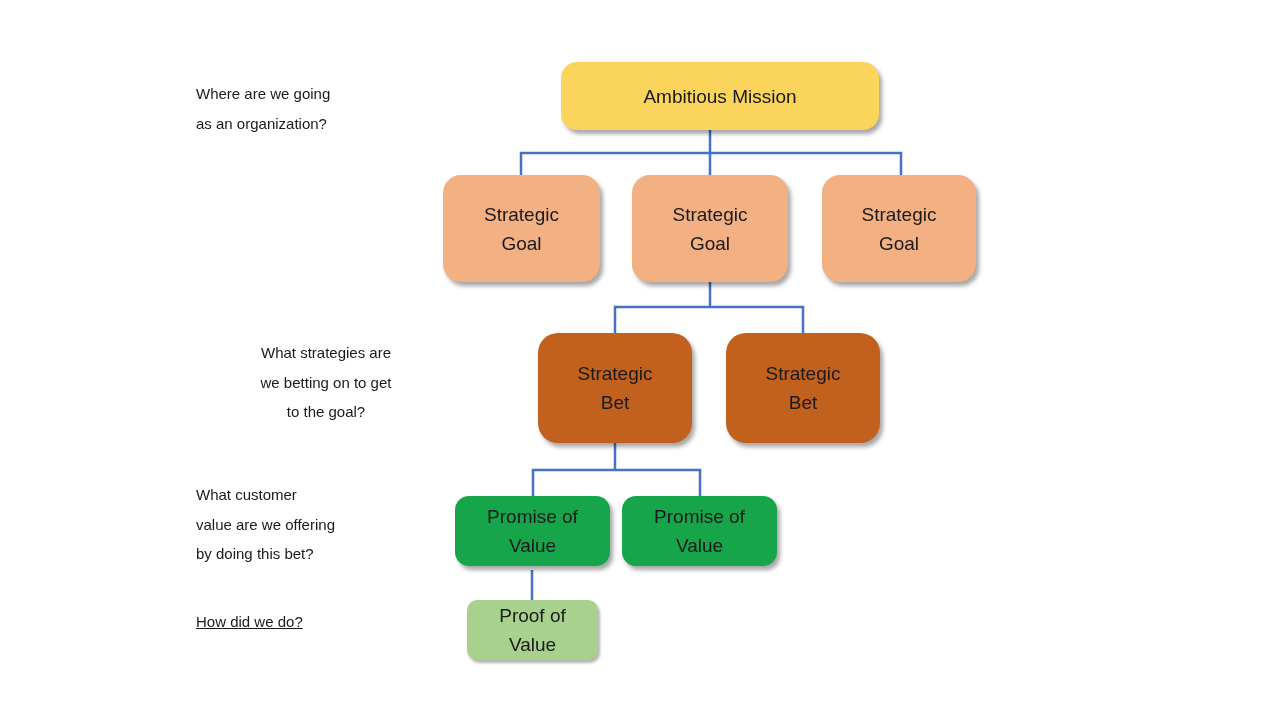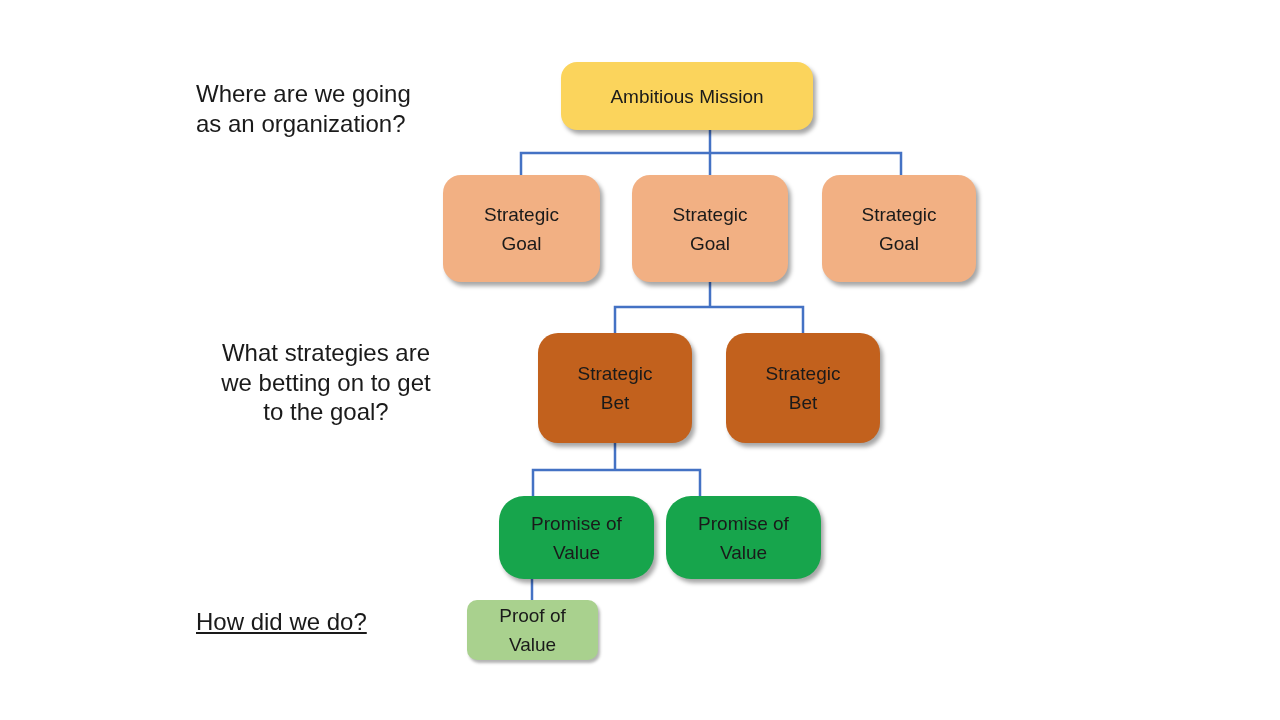--- a/index.html
+++ b/index.html
@@ -33,61 +33,60 @@
     justify-content: center;
     text-align: center;
     white-space: pre-line;
     color: var(--color-text, #1a1a1a);
     font-size: 19px;
     line-height: 29px;
     box-shadow: 3px 4px 4px rgba(0,0,0,0.35);
     box-sizing: border-box;
   }
   .node-mission {
-    left: 561px; top: 62px; width: 252px; height: 68px;
+    left: 561px; top: 62px; width: 318px; height: 68px;
     background: var(--color-mission, #FBD45C);
     border-radius: 16px;
   }
   .node-goal {
     top: 175px; height: 107px;
     background: var(--color-goal, #F2B083);
     border-radius: 18px;
   }
   .node-goal-1 { left: 443px; width: 157px; }
   .node-goal-2 { left: 632px; width: 156px; }
   .node-goal-3 { left: 822px; width: 154px; }
   .node-bet {
     top: 333px; height: 110px; width: 154px;
     background: var(--color-bet, #C2611D);
     border-radius: 20px;
   }
   .node-bet-1 { left: 538px; }
   .node-bet-2 { left: 726px; }
   .node-promise {
-    top: 496px; height: 83px; width: 155px;
+    top: 496px; height: 70px; width: 155px;
     background: var(--color-promise, #17A54C);
-    border-radius: 25px;
-    margin-left: 44px;
+    border-radius: 14px;
   }
   .node-promise-1 { left: 455px; }
   .node-promise-2 { left: 622px; }
   .node-proof {
     left: 467px; top: 600px; width: 131px; height: 60px;
     background: var(--color-proof, #A9D18E);
     border-radius: 10px;
     box-shadow: 2px 3px 3px rgba(0,0,0,0.3);
     text-align: center;
   }
   .question {
     position: absolute;
     left: 196px;
     width: 260px;
     white-space: pre-line;
     color: var(--color-text, #1a1a1a);
-    font-size: 24px;
+    font-size: 15px;
     line-height: 29.5px;
   }
   .question-1 { top: 79px; }
   .question-2 { top: 199px; }
   .question-3 { top: 338px; text-align: center; }
   .question-4 { top: 480px; }
   .question-5 { top: 607px; text-decoration: underline; }
 </style>
 </head>
 <body>
@@ -103,20 +102,23 @@
     <path d="M615 443 V470 M533 496 V470 H700 V496"></path>
 
     <path d="M532 570 V600"></path>
   </svg>
 
   <div class="question question-1">Where are we going
 as an organization?</div>
   <div class="question question-3">What strategies are
 we betting on to get
 to the goal?</div>
+  <div class="question question-4">What customer
+value are we offering
+by doing this bet?</div>
   <div class="question question-5">How did we do?</div>
 
   <div class="node node-mission">Ambitious Mission</div>
 
   <div class="node node-goal node-goal-1">Strategic
 Goal</div>
   <div class="node node-goal node-goal-2">Strategic
 Goal</div>
   <div class="node node-goal node-goal-3">Strategic
 Goal</div>

